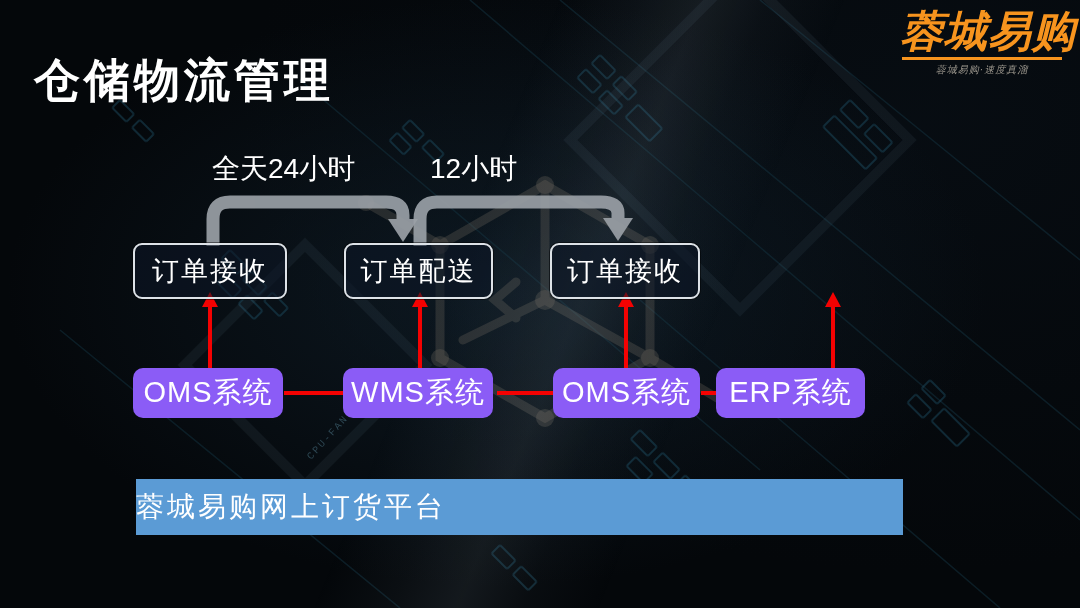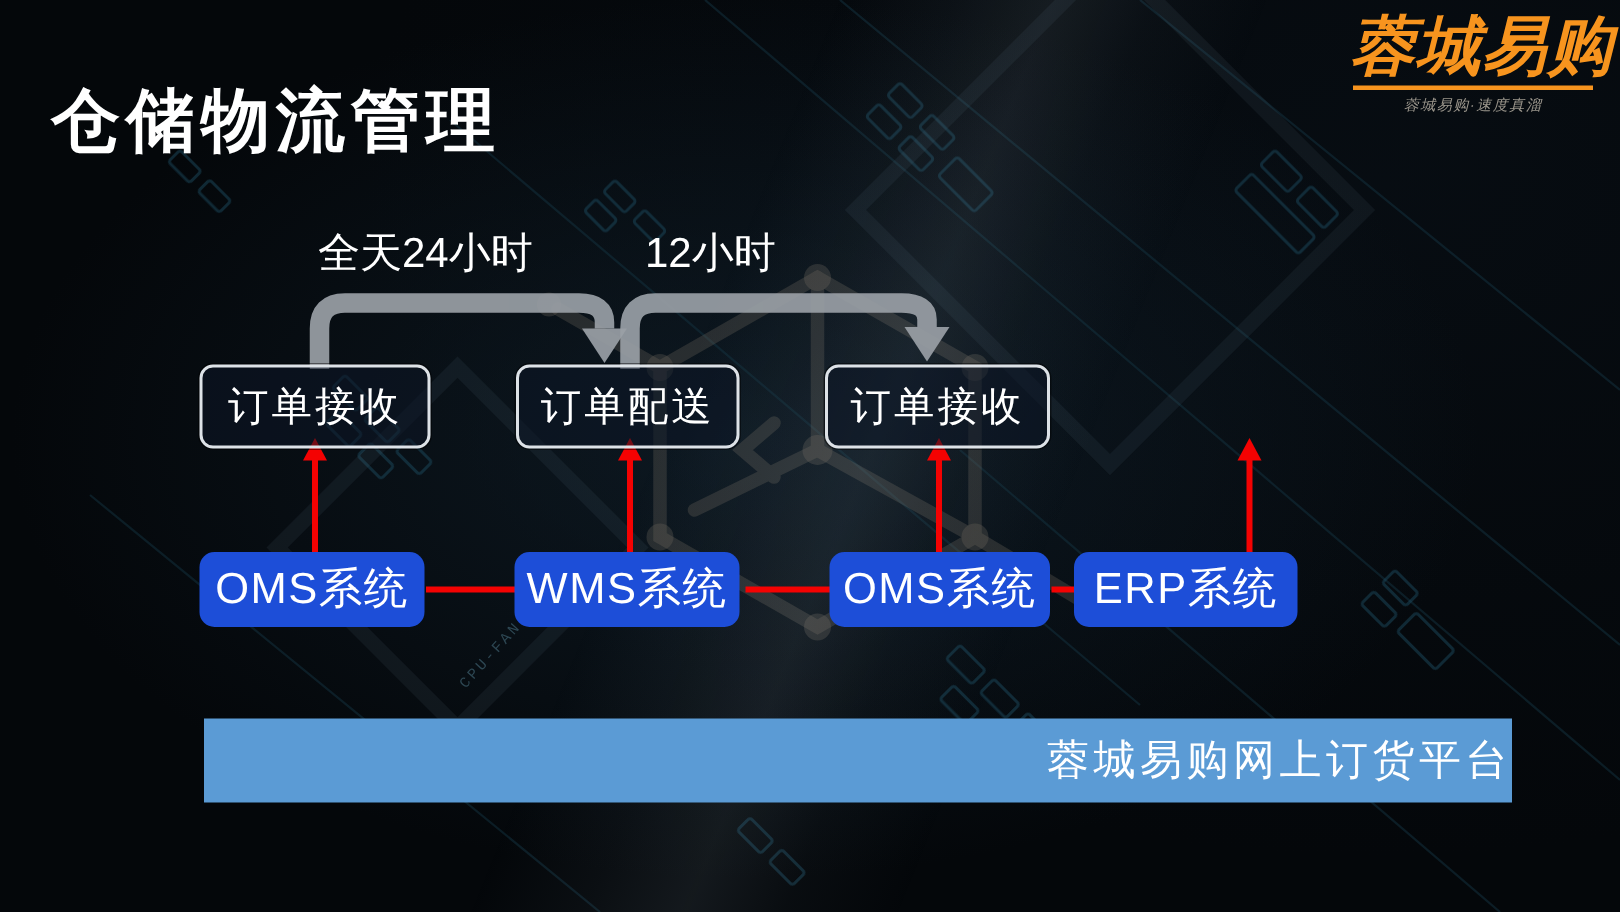--- a/index.html
+++ b/index.html
@@ -110,41 +110,41 @@
   .pb1 { left: 133px; width: 154px; }
   .pb2 { left: 344px; width: 149px; }
   .pb3 { left: 550px; width: 150px; }
   .pb4 { left: 760px; width: 147px; }
   
   .system-box {
     position: absolute;
     top: 368px;
     height: 50px;
     border-radius: 10px;
-    background: #1d4ed8;
+    background: #8b5cf6;
     display: flex; align-items: center; justify-content: center;
     z-index: 5;
   }
   .system-box .label {
     color: #ffffff;
     font-size: 29px;
     letter-spacing: 1px;
     white-space: nowrap;
   }
   .sb1 { left: 133px; width: 150px; }
   .sb2 { left: 343px; width: 150px; }
   .sb3 { left: 553px; width: 147px; }
   .sb4 { left: 716px; width: 149px; }
   
   .platform-banner {
     position: absolute;
     left: 136px; top: 479px;
-    width: 872px; height: 56px;
+    width: 767px; height: 56px;
     background: #5B9BD5;
-    display: flex; align-items: center; justify-content: flex-end;
+    display: flex; align-items: center; justify-content: flex-start;
     z-index: 5;
     font-family: Liberation Mono, monospace;
   }
   .platform-banner .label {
     color: #ffffff;
     font-size: 28px;
     letter-spacing: 3px;
     white-space: nowrap;
   }
 </style>

